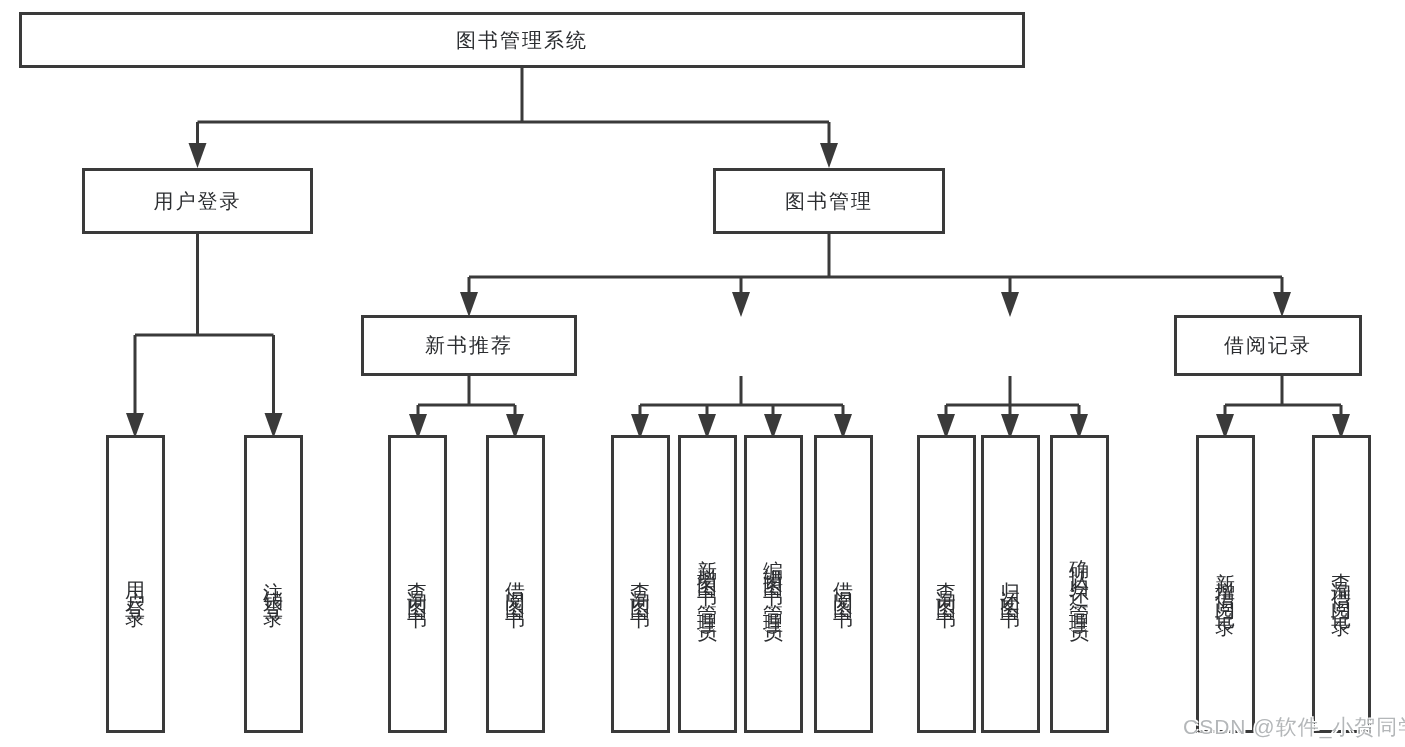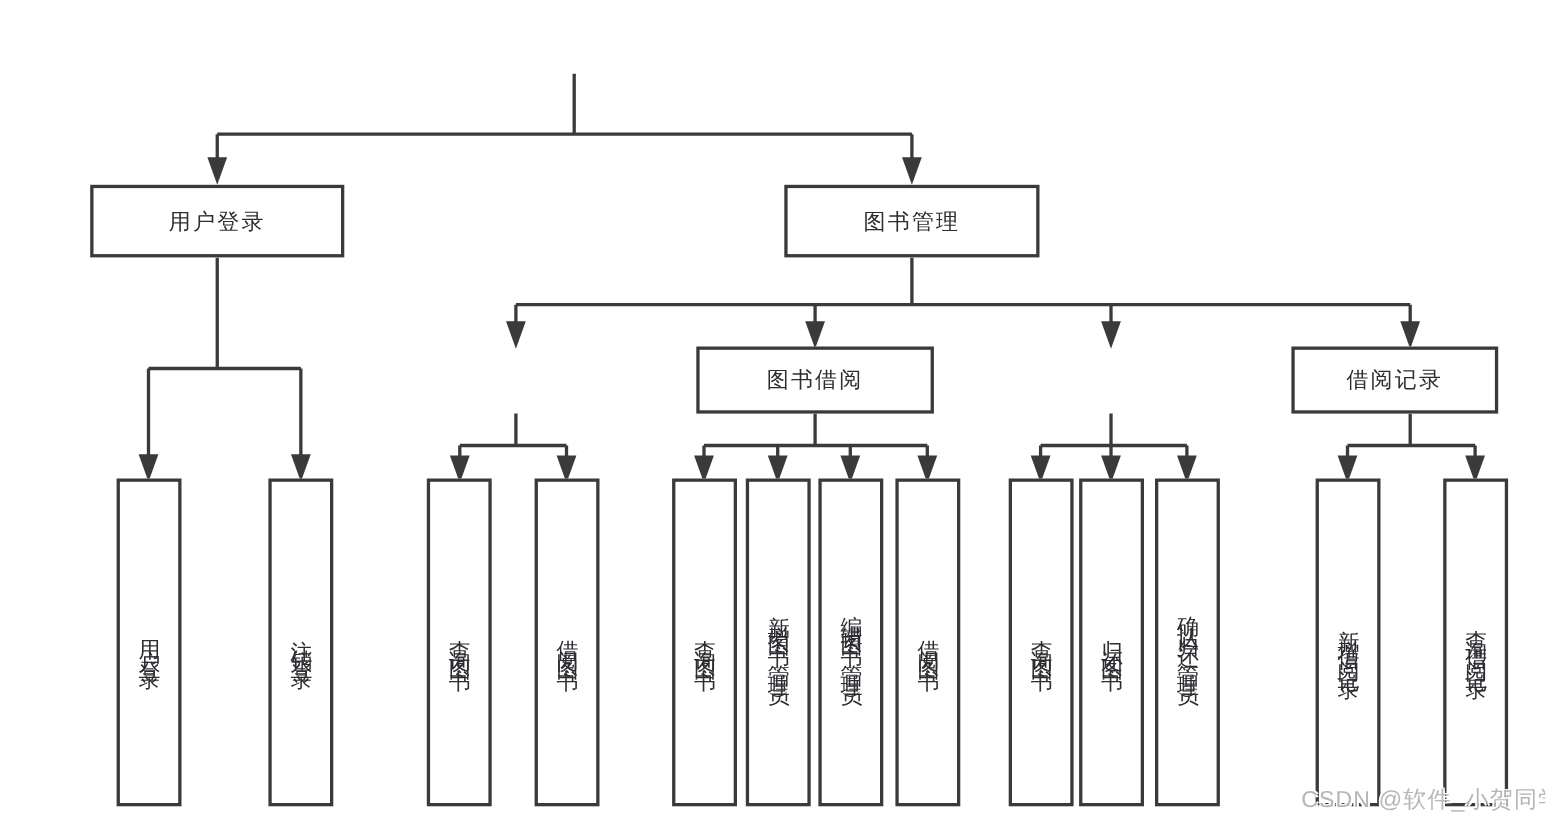--- a/index.html
+++ b/index.html
@@ -93,30 +93,33 @@
       <polygon points="764,414 782,414 773,439"></polygon>
       <polygon points="834,414 852,414 843,439"></polygon>
       <polygon points="937,414 955,414 946,439"></polygon>
       <polygon points="1001,414 1019,414 1010,439"></polygon>
       <polygon points="1070,414 1088,414 1079,439"></polygon>
       <polygon points="1216,414 1234,414 1225,439"></polygon>
       <polygon points="1332,414 1350,414 1341,439"></polygon>
     </g>
   </svg>
 
+  <div class="node" style="left:19px; top:12px; width:1006px; height:56px;">
+    <span>图书管理系统</span>
+  </div>
 
   <div class="node" style="left:82px; top:168px; width:231px; height:66px;">
     <span>用户登录</span>
   </div>
   <div class="node" style="left:713px; top:168px; width:232px; height:66px;">
     <span>图书管理</span>
   </div>
 
-  <div class="node" style="left:633px; top:315px; width:216px; height:61px;">
-    <span>图书借阅</span>
+  <div class="node" style="left:361px; top:315px; width:216px; height:61px;">
+    <span>新书推荐</span>
   </div>
   <div class="node" style="left:1174px; top:315px; width:188px; height:61px;">
     <span>借阅记录</span>
   </div>
 
   <div class="node leaf" style="left:106px; top:435px; width:59px; height:298px;">
     <span class="vtext">用户登录</span>
   </div>
   <div class="node leaf" style="left:244px; top:435px; width:59px; height:298px;">
     <span class="vtext">注销登录</span>

